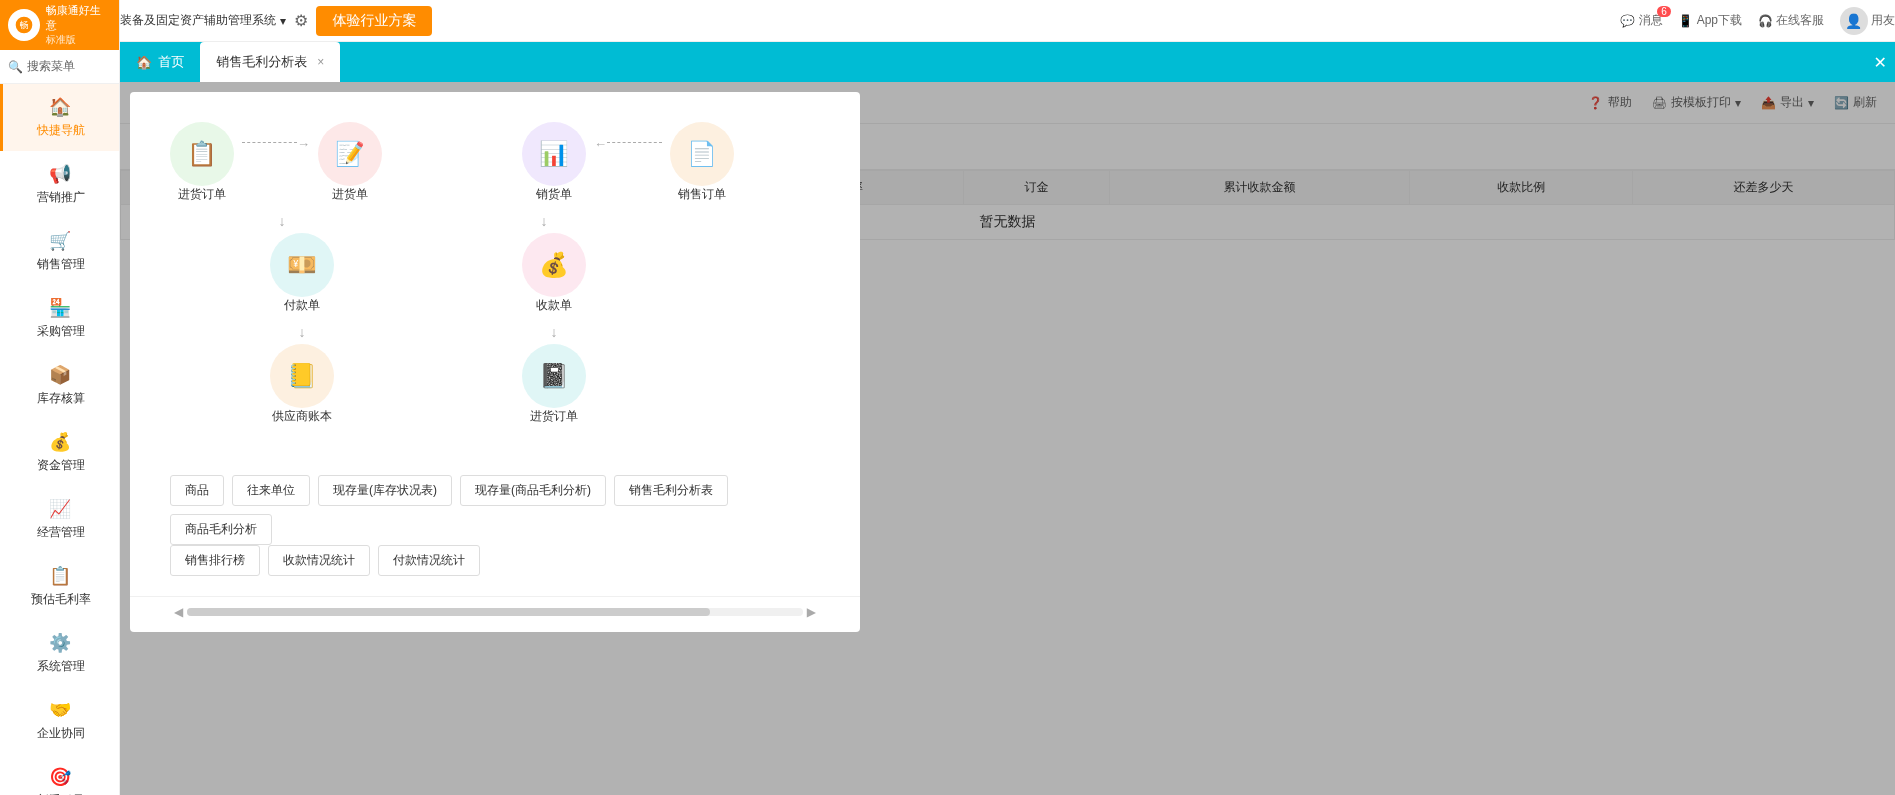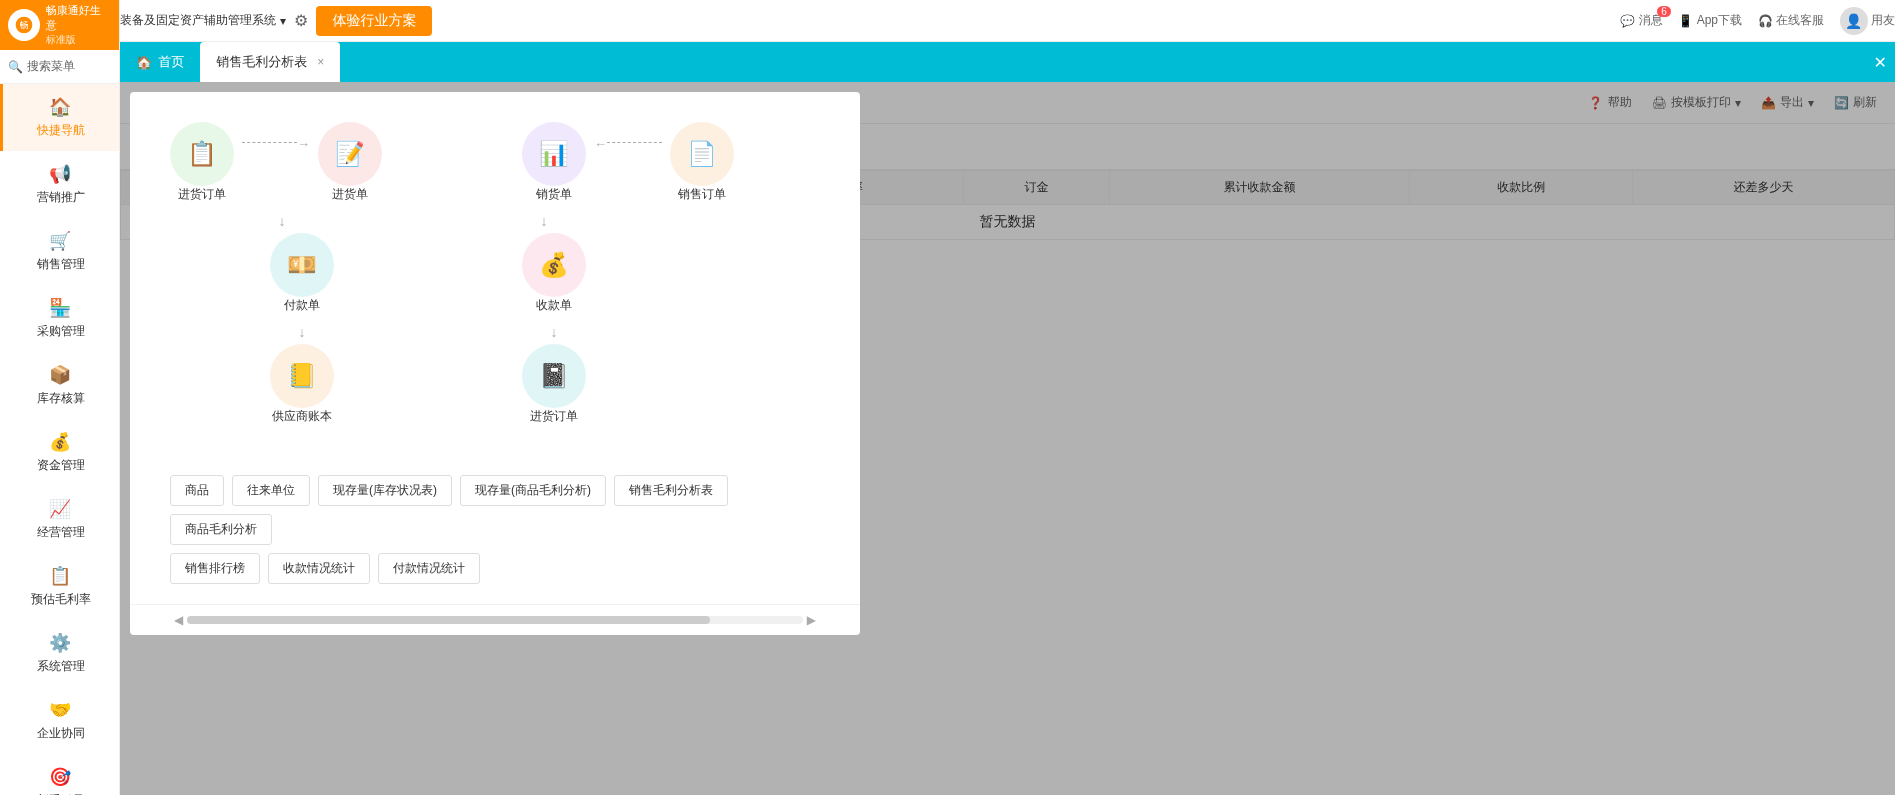--- a/index.html
+++ b/index.html
@@ -369,21 +369,21 @@
 
         <div class="common-section">
           <div class="common-buttons">
             <button class="common-btn">商品</button>
             <button class="common-btn">往来单位</button>
             <button class="common-btn">现存量(库存状况表)</button>
             <button class="common-btn">现存量(商品毛利分析)</button>
             <button class="common-btn">销售毛利分析表</button>
             <button class="common-btn">商品毛利分析</button>
           </div>
-          <div class="common-buttons" style="margin-top:8px;">
+          <div class="common-buttons" style="margin-top:0;">
             <button class="common-btn">销售排行榜</button>
             <button class="common-btn">收款情况统计</button>
             <button class="common-btn">付款情况统计</button>
           </div>
         </div>
 
         <div class="modal-scrollbar">
           <span class="scroll-arrow">◀</span>
           <div class="scroll-track">
             <div class="scroll-thumb"></div>

